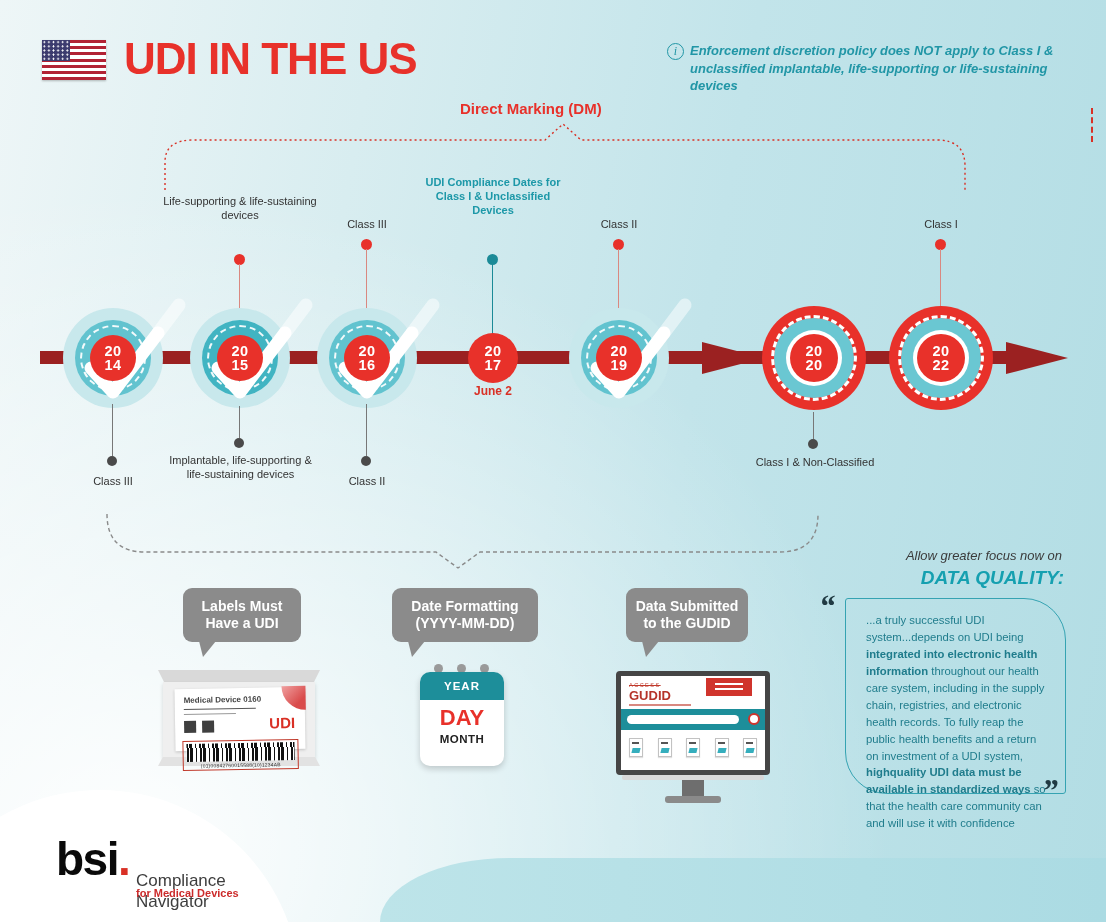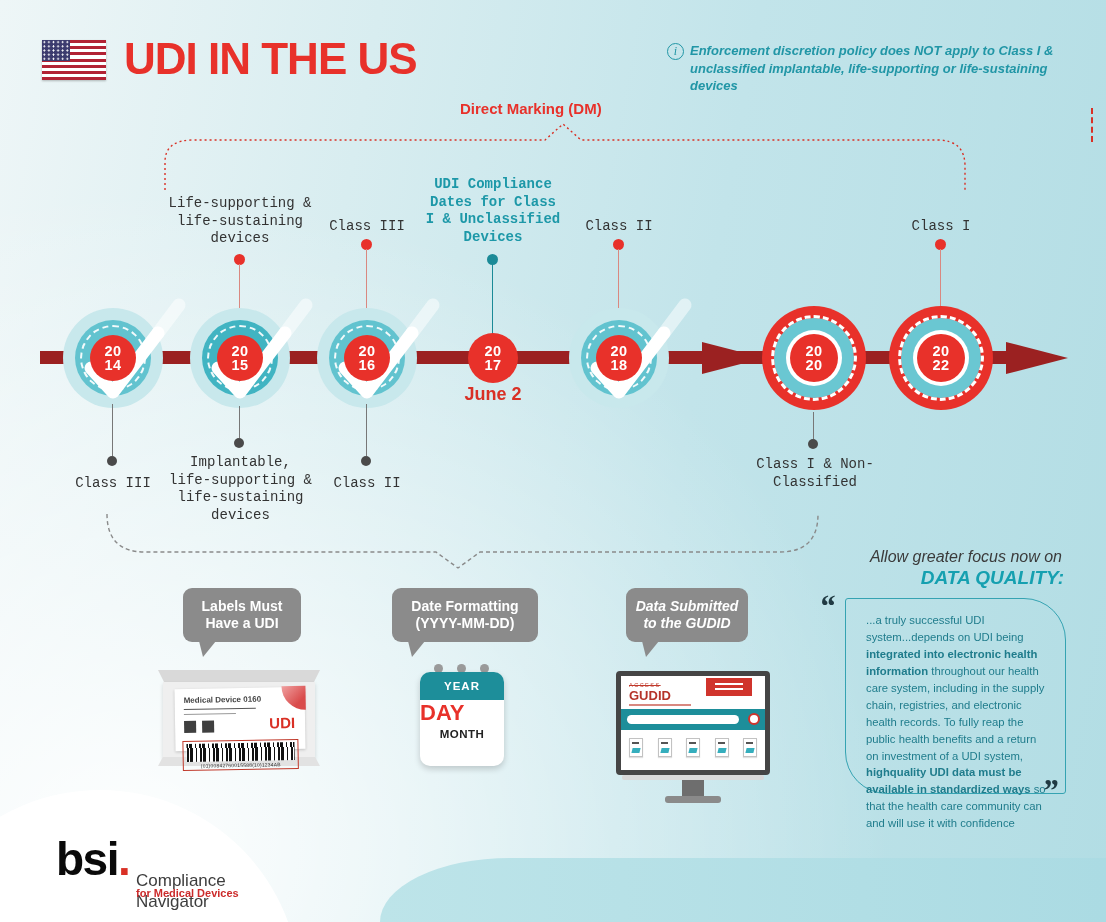--- a/index.html
+++ b/index.html
@@ -20,21 +20,21 @@
   .info-badge { left:667px; top:43px; width:17px; height:17px; border:1.6px solid #2196a6; border-radius:50%;
     color:#2196a6; font-style:italic; font-family:"Liberation Serif",serif; font-size:12px; text-align:center; line-height:14px; }
   .note { left:690px; top:42px; width:380px; color:#2196a6; font-style:italic; font-weight:700; font-size:13px; line-height:1.35; }
 
   
   .dm-label { left:460px; top:100px; width:206px; text-align:left; color:#e8312a; font-size:15px; font-weight:700; }
   svg.overlay { position:absolute; left:0; top:0; width:1106px; height:922px; pointer-events:none; }
   .edge-tick { left:1091px; top:108px; height:34px; width:0; border-left:2px dashed #d93025; }
 
   
-  .lab { text-align:center; color:#333; font-size:14px; line-height:1.25;font-family:Liberation Mono, monospace; }
+  .lab { text-align:center; color:#333; font-size:11px; line-height:1.25; }
   .lab.teal { color:#1d98a8; font-weight:600; }
   .dot { width:11px; height:11px; border-radius:50%; background:#e8312a; }
   .dot.teal { background:#1b8a97; }
   .dot.gray { background:#4a4a4a; width:10px; height:10px; }
   .vline { width:0; border-left:1px solid #d98880; }
   .vline.teal { border-left-color:#1b8a97; }
   .vline.gray { border-left-color:#777; }
 
   
   .tl-bar { left:40px; top:351px; width:970px; height:13px; background:#9b2121; }
@@ -43,21 +43,21 @@
   .node { width:100px; height:100px; }
   .ring-outer { position:absolute; inset:0; border-radius:50%; background:#c8e8ec; }
   .ring-mid { position:absolute; inset:12px; border-radius:50%; background:#62c3cf; }
   .ring-mid.dark { background:#41b4c2; }
   .ring-dash { position:absolute; inset:17px; border-radius:50%; border:2px dashed rgba(255,255,255,.92); }
   .node svg { position:absolute; left:0; top:0; overflow:visible; }
   .badge { position:absolute; border-radius:50%; background:#e8312a; color:#fff; font-weight:700; font-size:14.5px;
     line-height:1.0; letter-spacing:.5px; display:flex; flex-direction:column; align-items:center; justify-content:center; }
   .badge.mid { inset:27px; }
   .badge-solo { width:50px; height:50px; }
-  .june { left:462px; top:384px; width:62px; text-align:center; color:#d93025; font-weight:700; font-size:18px; }
+  .june { left:462px; top:384px; width:62px; text-align:center; color:#d93025; font-weight:700; font-size:12px; }
 
   .fnode { width:104px; height:104px; }
   .f-red { position:absolute; inset:0; border-radius:50%; background:#e8312a; }
   .f-dash { position:absolute; inset:9px; border-radius:50%; border:3px dashed #fff; }
   .f-teal { position:absolute; inset:12px; border-radius:50%; background:#6ac7d2; }
   .f-white { position:absolute; inset:24px; border-radius:50%; background:#fff; }
   .f-inner { position:absolute; inset:28px; border-radius:50%; background:#e8312a; color:#fff; font-weight:700; font-size:14.5px;
     line-height:1.0; letter-spacing:.5px; display:flex; flex-direction:column; align-items:center; justify-content:center; }
 
   
@@ -87,21 +87,21 @@
   .pkg .bars { height:18px; background:repeating-linear-gradient(90deg,#111 0 2px,#fff 2px 3px,#111 3px 6px,#fff 6px 9px,#111 9px 10px,#fff 10px 13px); }
   .pkg .bctext { font-size:5px; color:#333; text-align:center; margin-top:1px; letter-spacing:.2px; }
 
   
   .cal { left:420px; top:664px; width:84px; height:106px; }
   .cal .ring { position:absolute; top:0; width:9px; height:9px; border-radius:50%; background:#9a9a9a; }
   .cal .card { position:absolute; left:0; top:8px; width:84px; height:94px; background:#fff; border-radius:10px;
     overflow:hidden; box-shadow:0 3px 6px rgba(0,0,0,.18); }
   .cal .hdr { height:28px; background:#1d8e9a; color:#fff; font-weight:700; font-size:11.5px; letter-spacing:1px;
     text-align:center; line-height:28px; }
-  .cal .day { color:#e8312a; font-weight:800; font-size:22px; }
+  .cal .day { color:#e8312a; font-weight:800; font-size:22px; text-align:center; margin-top:5px; }
   .cal .month { color:#222; font-weight:800; font-size:11.5px; text-align:center; letter-spacing:.5px; margin-top:2px; }
 
   
   .mon { left:616px; top:671px; width:154px; height:134px; }
   .mon .frame { position:absolute; left:0; top:0; width:154px; height:104px; background:#fff; border:5px solid #454545; border-radius:4px; }
   .mon .access { position:absolute; left:8px; top:6px; font-size:5.5px; letter-spacing:1.5px; color:#c0392b; text-decoration:line-through; }
   .mon .gudid { position:absolute; left:8px; top:12px; font-size:13px; font-weight:800; color:#b5342a; }
   .mon .gsub { position:absolute; left:8px; top:28px; width:62px; height:1.5px; background:#d98880; }
   .mon .menu { position:absolute; left:85px; top:2px; width:46px; height:18px; background:#d0342c; }
   .mon .menu i { position:absolute; left:9px; height:1.5px; width:28px; background:#fff; }
@@ -110,21 +110,21 @@
   .mon .go { position:absolute; right:5px; top:4px; width:12px; height:12px; border-radius:50%; background:#fff; border:2px solid #d0342c; }
   .mon .docs { position:absolute; left:8px; top:62px; width:128px; display:flex; justify-content:space-between; }
   .mon .doc { position:relative; width:14px; height:19px; background:#fff; border:1px solid #c2c2c2; box-shadow:0 1px 1px rgba(0,0,0,.12); }
   .mon .doc::before { content:""; position:absolute; left:2px; top:3px; width:7px; height:1.5px; background:#555; }
   .mon .doc::after { content:""; position:absolute; left:2px; bottom:3px; width:8px; height:5px; background:#35aebd; transform:skewX(-14deg); }
   .mon .ledge { position:absolute; left:6px; top:104px; width:142px; height:5px; background:#d8d8d8; border-radius:2px; }
   .mon .neck { position:absolute; left:66px; top:109px; width:22px; height:16px; background:#6e6e6e; }
   .mon .base { position:absolute; left:49px; top:125px; width:56px; height:7px; background:#8a8a8a; border-radius:3px; }
 
   
-  .q-intro { left:850px; top:548px; width:212px; text-align:right; font-style:italic; font-size:16px; color:#3b3b3b; }
+  .q-intro { left:850px; top:548px; width:212px; text-align:right; font-style:italic; font-size:13px; color:#3b3b3b; }
   .q-title { left:850px; top:567px; width:214px; text-align:right; font-style:italic; font-weight:800; font-size:19px; color:#15a0b0; }
   .q-box { left:845px; top:598px; width:221px; height:196px; border:1.6px solid #35a3b2; border-radius:3px 42px 3px 42px; }
   .q-text { position:absolute; left:20px; right:14px; top:13px; font-size:11.3px; line-height:1.5; color:#1f7c8c; }
   .q-text b { font-weight:800; }
   .q-mark { font-weight:800; font-style:italic; font-size:32px; color:#203a43; font-family:"Liberation Serif",serif; }
 
   
   .teal-band { left:380px; top:858px; width:726px; height:64px; background:linear-gradient(90deg,#bde4e9,#abdbe3); border-top-left-radius:130px 64px; }
   .logo-circle { left:-100px; top:790px; width:400px; height:400px; border-radius:50%; background:#fff; }
   .bsi { left:56px; top:832px; font-size:46px; font-weight:800; letter-spacing:-1.5px; color:#0a0a0a; }
@@ -217,21 +217,21 @@
   <div class="abs node" style="left:569px;top:308px;">
     <div class="ring-outer"></div>
       <div class="ring-mid"></div>
       <div class="ring-dash"></div>
     <svg width="100" height="100">
         <path d="M28,60 L50,84 L95,25" fill="none" stroke="#fff" stroke-width="13" stroke-linecap="round" stroke-linejoin="round"></path>
         <path d="M95,25 L116,-3" fill="none" stroke="#fff" stroke-width="13" stroke-linecap="round" opacity=".5"></path>
       </svg>
     <div class="badge mid">
         <span>20</span>
-        <span>18</span>
+        <span>19</span>
       </div>
   </div>
 
   <div class="abs badge badge-solo" style="left:468px;top:333px;">
     <span>20</span>
       <span>17</span>
   </div>
   <div class="abs june">June 2</div>
 
   <div class="abs fnode" style="left:762px;top:306px;">
@@ -264,21 +264,21 @@
   <div class="abs vline gray" style="left:813px;top:412px;height:27px;"></div>
   <div class="abs dot gray" style="left:808px;top:439px;"></div>
 
   <div class="abs lab" style="left:63px;top:475px;width:100px;">Class III</div>
   <div class="abs lab" style="left:168px;top:454px;width:145px;">Implantable, life-supporting &amp; life-sustaining devices</div>
   <div class="abs lab" style="left:317px;top:475px;width:100px;">Class II</div>
   <div class="abs lab" style="left:740px;top:456px;width:150px;">Class I &amp; Non-Classified</div>
 
   <div class="abs bubble" style="left:183px;top:588px;width:118px;">Labels Must Have a UDI</div>
   <div class="abs bubble" style="left:392px;top:588px;width:146px;">Date Formatting (YYYY-MM-DD)</div>
-  <div class="abs bubble" style="left:626px;top:588px;width:122px;font-style:italic;">Data Submitted to the GUDID</div>
+  <div class="abs bubble" style="left:626px;top:588px;width:122px;">Data Submitted to the GUDID</div>
 
   <div class="abs pkg">
     <div class="flap-top"></div>
       <div class="body"></div>
       <div class="flap-bot"></div>
     <div class="label">
       <div class="curl"></div>
       <div class="ltitle">Medical Device 0160</div>
       <div class="rule1"></div>
         <div class="rule2"></div>

